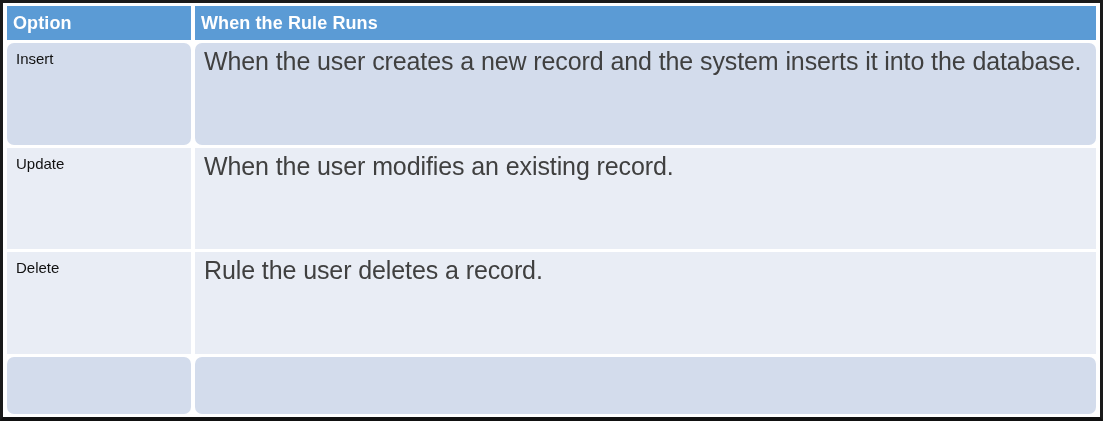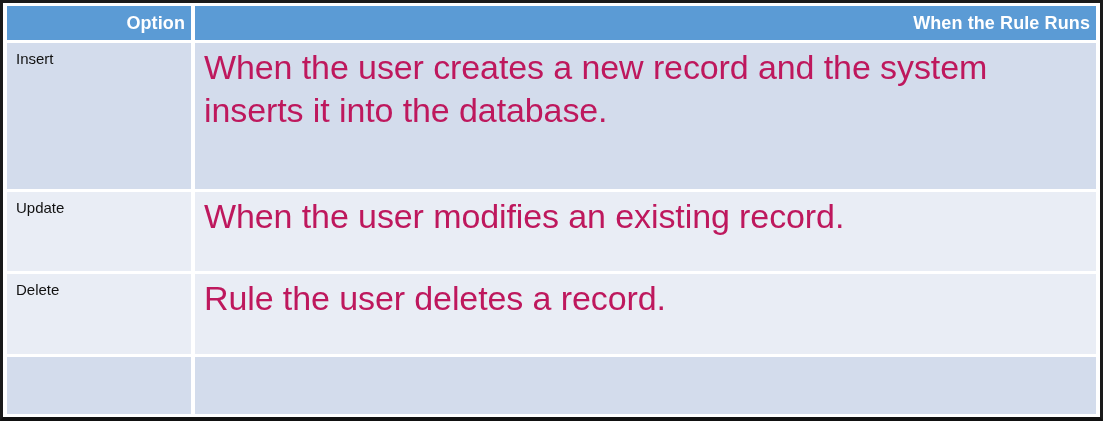--- a/index.html
+++ b/index.html
@@ -32,45 +32,45 @@
     table-layout: fixed;
   }
 
   .col-option { width: 184px; }
 
   .hdr {
     background: #5b9bd5;
     color: #ffffff;
     font-weight: bold;
     font-size: 18px;
-    text-align: right;
+    text-align: left;
     vertical-align: middle;
     height: 34px;
     padding: 0 6px;
     letter-spacing: 0.1px;
   }
 
   .cell-option {
     font-size: 15px;
     color: #111111;
     vertical-align: top;
     padding: 7px 0 4px 9px;
     line-height: 1.15;
   }
 
   .cell-desc {
-    font-size: 34px;
-    color: #be185d;
+    font-size: 25px;
+    color: #404040;
     vertical-align: top;
     padding: 3px 10px 6px 9px;
     line-height: 1.26;
     letter-spacing: -0.1px;
   }
 
-  .band-dark  { background: #d3dcec; }
+  .band-dark  { background: #d3dcec; border-radius: 7px; }
   .band-light { background: #e9edf5; }
 
   .cell-empty { height: 46px; }
 
   b { font-weight: bold; }
 </style>
 </head>
 <body>
 
 <div id="table-frame">

